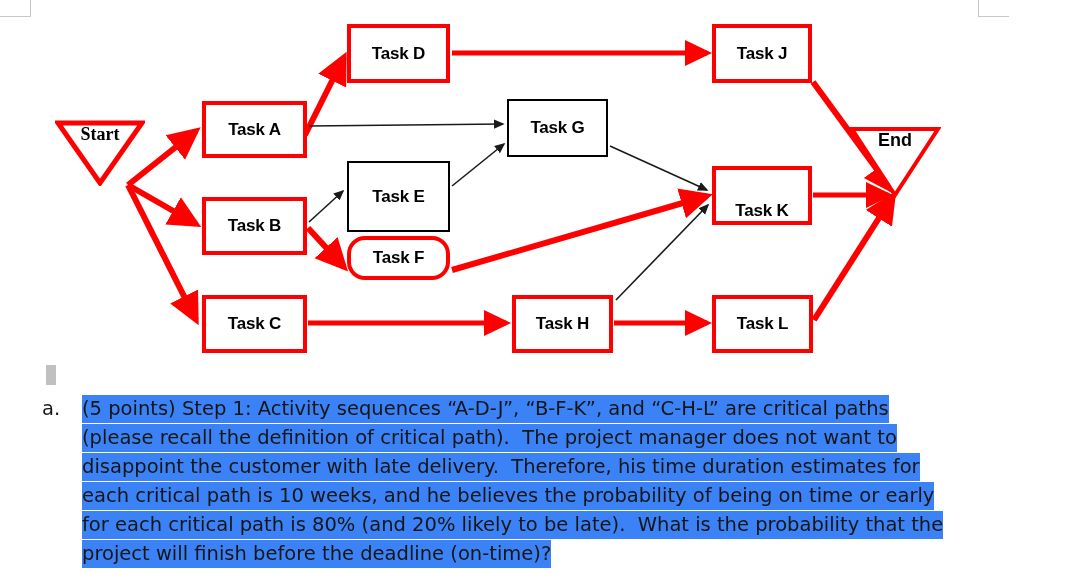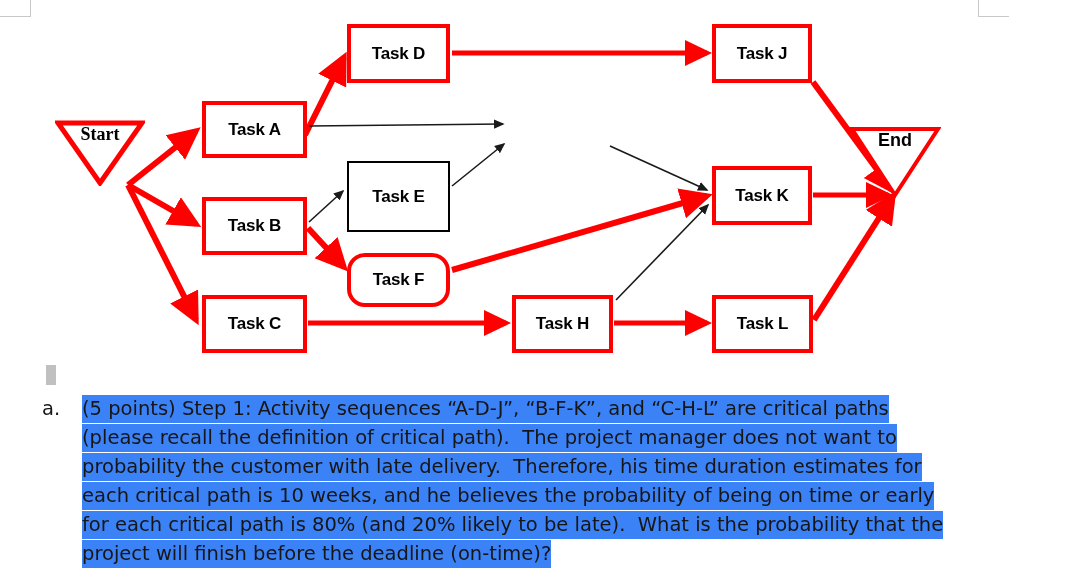--- a/index.html
+++ b/index.html
@@ -241,45 +241,48 @@
     </div>
     <div class="node boxed-red" style="left:347px; top:24px; width:103px; height:59px;">
       <span>Task D</span>
     </div>
     <div class="node boxed-red" style="left:202px; top:295px; width:105px; height:58px;">
       <span>Task C</span>
     </div>
     <div class="node boxed-black" style="left:347px; top:161px; width:103px; height:71px;">
       <span>Task E</span>
     </div>
-    <div class="node boxed-red" style="left:347px; top:253px; width:103px; height:54px;border-radius:18px;">
+    <div class="node boxed-red" style="left:347px; top:236px; width:103px; height:44px;border-radius:18px;">
       <span>Task F</span>
+    </div>
+    <div class="node boxed-black" style="left:507px; top:99px; width:101px; height:58px;">
+      <span>Task G</span>
     </div>
     <div class="node boxed-red" style="left:512px; top:295px; width:101px; height:58px;">
       <span>Task H</span>
     </div>
     <div class="node boxed-red" style="left:712px; top:24px; width:100px; height:59px;">
       <span>Task J</span>
     </div>
-    <div class="node boxed-red" style="left:712px; top:166px; width:100px; height:59px;">
+    <div class="node boxed-red" style="left:712px; top:166px; width:100px; height:59px;align-items:flex-end;">
       <span>Task K</span>
     </div>
     <div class="node boxed-red" style="left:712px; top:295px; width:101px; height:58px;">
       <span>Task L</span>
     </div>
   </div>
 
   <div id="textblock">
     <div class="caret-mark"></div>
     <div id="para-wrap">
       <div id="list-marker">a.</div>
       <div id="para-lines">
         <div class="para-line"><span>(5 points) Step 1: Activity sequences “A-D-J”, “B-F-K”, and “C-H-L” are critical paths</span></div>
         <div class="para-line"><span>(please recall the definition of critical path).  The project manager does not want to</span></div>
-        <div class="para-line"><span>probability the customer with late delivery.  Therefore, his time duration estimates for</span></div>
+        <div class="para-line"><span>disappoint the customer with late delivery.  Therefore, his time duration estimates for</span></div>
         <div class="para-line"><span>each critical path is 10 weeks, and he believes the probability of being on time or early</span></div>
         <div class="para-line"><span>for each critical path is 80% (and 20% likely to be late).  What is the probability that the</span></div>
         <div class="para-line"><span>project will finish before the deadline (on-time)?</span></div>
       </div>
     </div>
   </div>
 
 </div>
 
 </body></html>

